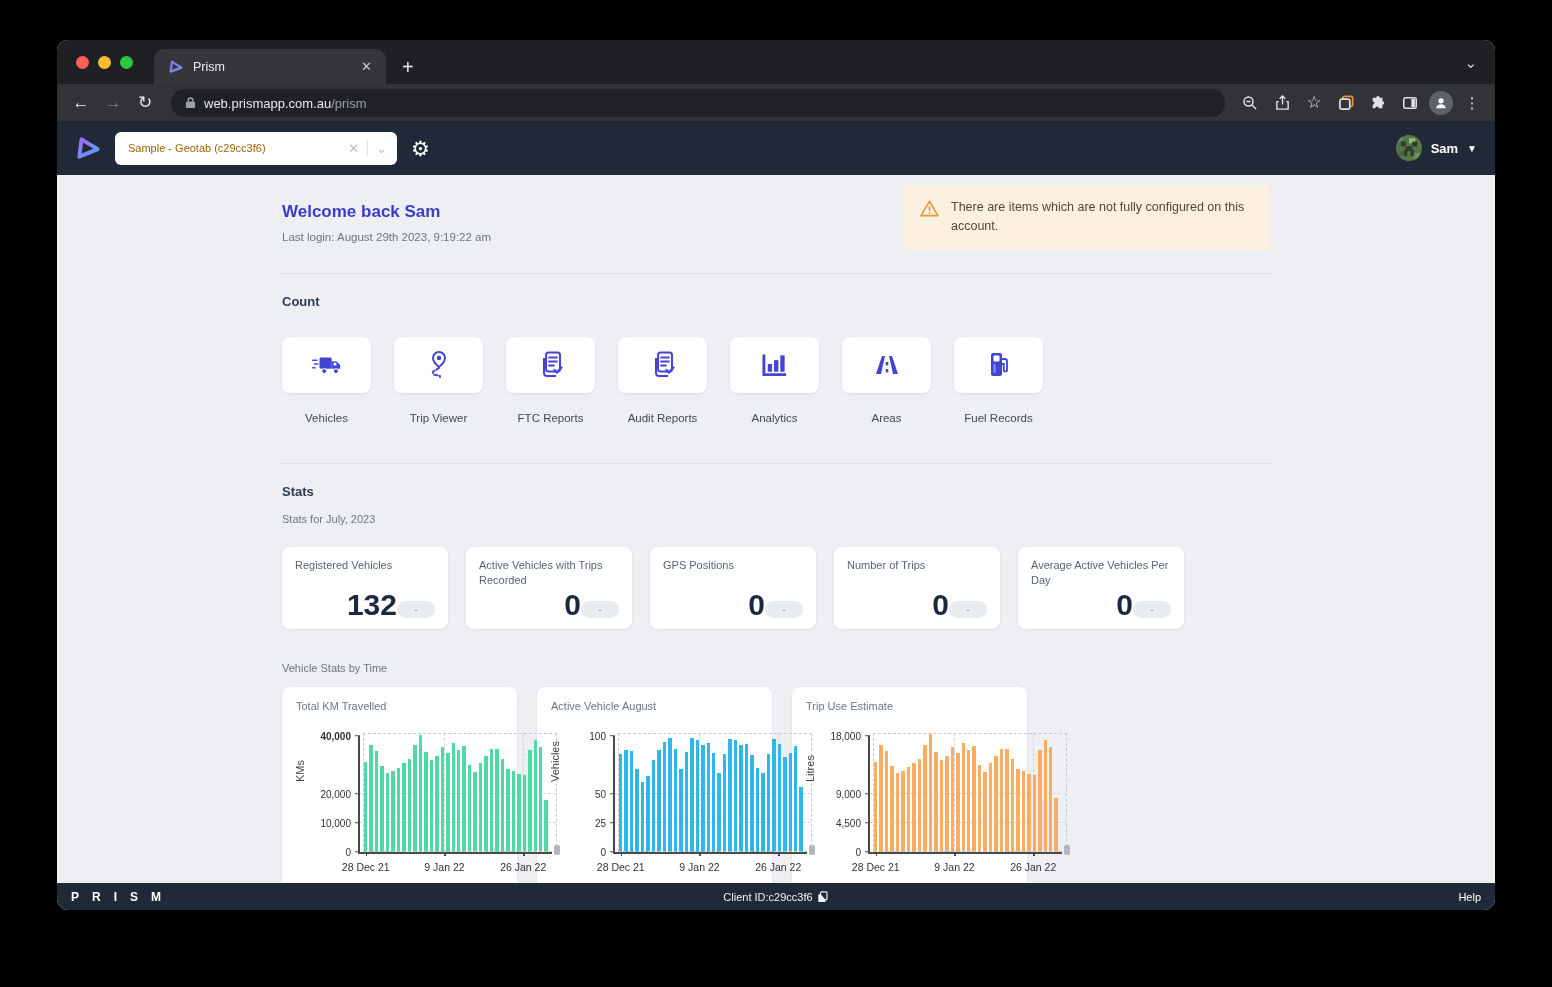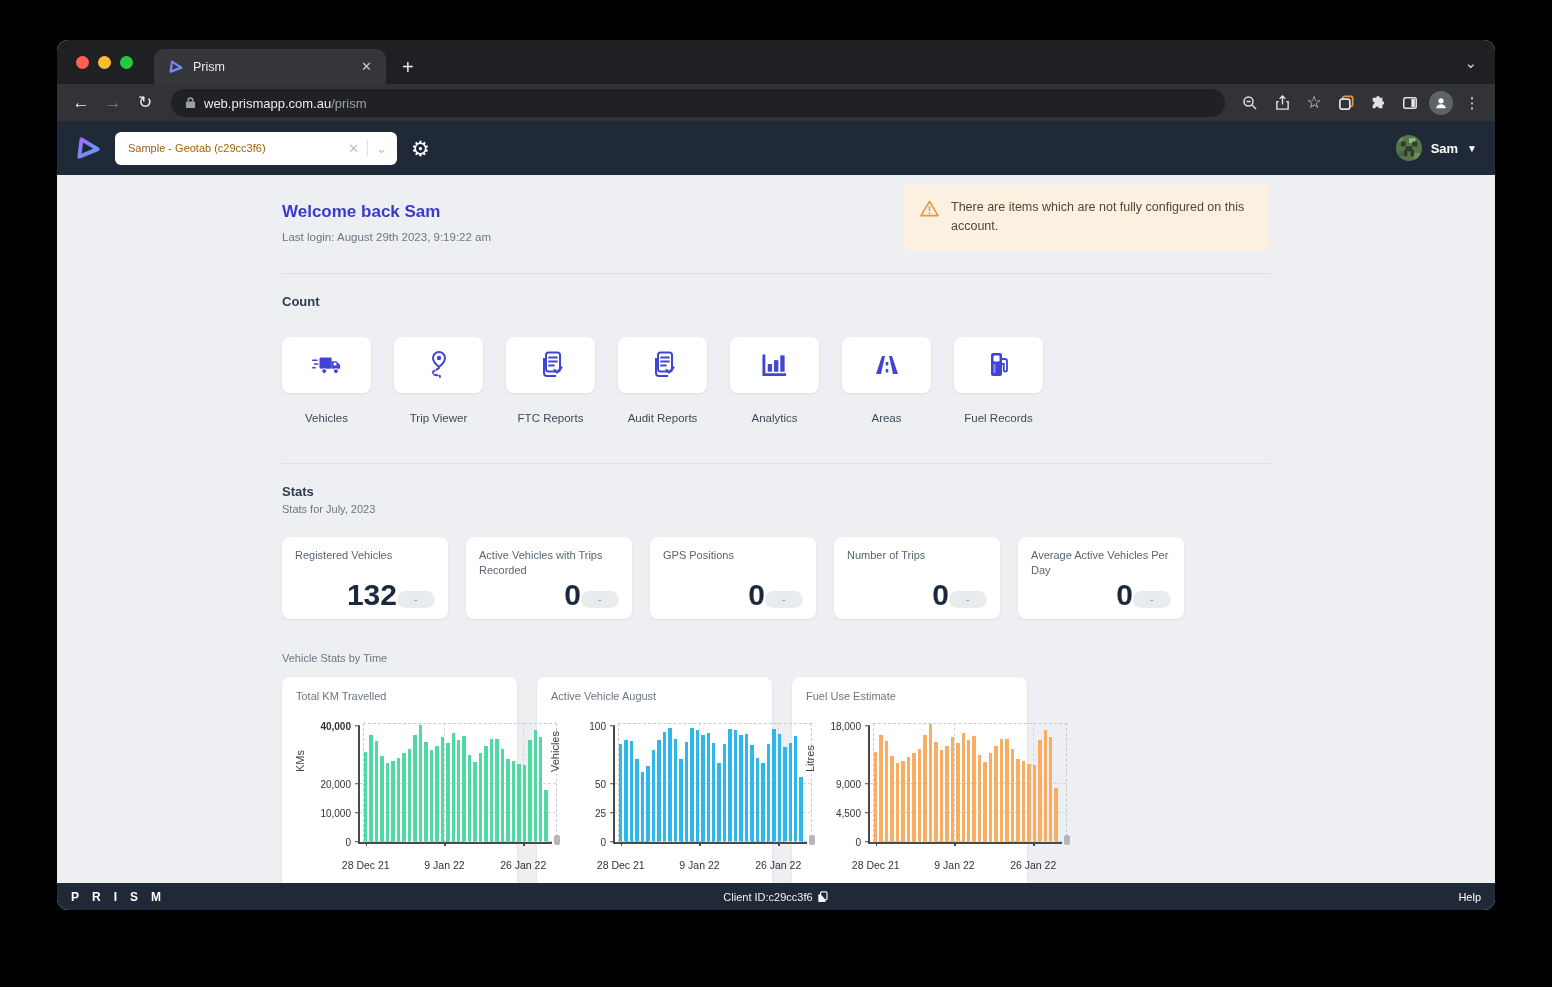--- a/index.html
+++ b/index.html
@@ -84,21 +84,21 @@
     border-left:2px solid #4a4a4a; border-bottom:2px solid #4a4a4a; }
   .bars { position:absolute; left:1px; right:1px; top:0; bottom:0; display:flex; align-items:flex-end; gap:2px; padding:0 3px; }
   .bar { flex:1; min-width:2px; }
   .brush { position:absolute; left:3px; top:-3px; right:-5px; bottom:0; border:1px dashed #c6cad0; }
   .brush-handle { position:absolute; right:-8px; bottom:-3px; width:6px; height:10px; background:#b4b8bd; border-radius:2px; }
   .gl-h { position:absolute; left:0; right:-4px; border-top:1px dashed #d4d7db; }
   .gl-v { position:absolute; top:-3px; bottom:0; border-left:1px dashed #d4d7db; }
   .ytick-label { position:absolute; right:100%; margin-right:9px; font-size:10px; color:#333; white-space:nowrap; transform:translateY(-50%); }
   .ytick-mark { position:absolute; right:100%; width:5px; height:1.5px; background:#4a4a4a; margin-right:0; transform:translateY(-50%); }
   .xtick-mark { position:absolute; top:100%; width:1.5px; height:4px; background:#4a4a4a; }
-  .xtick-label { position:absolute; top:100%; margin-top:17px; font-size:10.5px; color:#333; white-space:nowrap; transform:translateX(-50%); }
+  .xtick-label { position:absolute; top:100%; margin-top:9px; font-size:10.5px; color:#333; white-space:nowrap; transform:translateX(-50%); }
 
   
   .footer { height:27px; background:#202937; display:flex; align-items:center; padding:0 14px; flex:0 0 auto;
     position:relative; }
   .brand { color:#fff; font-size:12px; font-weight:bold; letter-spacing:13px; }
   .client { position:absolute; left:50%; transform:translateX(-50%); display:flex; align-items:center; gap:5px;
     color:#f0f2f4; font-size:11px; }
   .help { margin-left:auto; color:#fff; font-size:11px; cursor:pointer; }
   svg { display:block; }
 </style>
@@ -317,21 +317,21 @@
             <path d="M14 8 h3 a2 2 0 0 1 2 2 v9 a1.6 1.6 0 0 1 -3.2 0 v-6 H14" fill="none" stroke="#4245d4" stroke-width="1.8"></path>
             <rect x="5.5" y="13" width="2" height="9" fill="#8b8df0"></rect>
           </svg>
             </div>
           <div class="tool-label">Fuel Records</div>
         </div>
       </div>
 
       <div class="divider d2"></div>
       <div class="section-h">Stats</div>
-      <div class="muted" style="margin-top:4px">Stats for July, 2023</div>
+      <div class="muted" style="margin-top:14px">Stats for July, 2023</div>
 
       <div class="stat-row">
         <div class="stat-card">
           <div class="stat-label">Registered Vehicles</div>
           <div class="stat-bottom">
             <div class="stat-value">132</div>
             <div class="stat-pill">-</div>
           </div>
         </div>
         <div class="stat-card">
@@ -489,21 +489,21 @@
                   <div class="bar" style="height: 85%; background: rgb(47, 183, 236);"></div>
                   <div class="bar" style="height: 91%; background: rgb(47, 183, 236);"></div>
                   <div class="bar" style="height: 56%; background: rgb(47, 183, 236);"></div>
                 </div>
                 <div class="brush"></div>
                 <div class="brush-handle"></div>
               </div>
           </div>
         </div>
         <div class="chart-card">
-          <div class="chart-title">Fuel Use Estimate</div>
+          <div class="chart-title">Trip Use Estimate</div>
           <div class="chart-body">
             <div class="chart-ylabel">Litres</div>
             <div class="plot">
                 <span class="ytick-label" style="top: 100%;">0</span>
                 <span class="ytick-mark" style="top: 100%;"></span>
                 <span class="ytick-label" style="top: 75%;">4,500</span>
                 <span class="ytick-mark" style="top: 75%;"></span>
                 <div class="gl-h" style="bottom: 25%;"></div>
                 <span class="ytick-label" style="top: 50%;">9,000</span>
                 <span class="ytick-mark" style="top: 50%;"></span>

